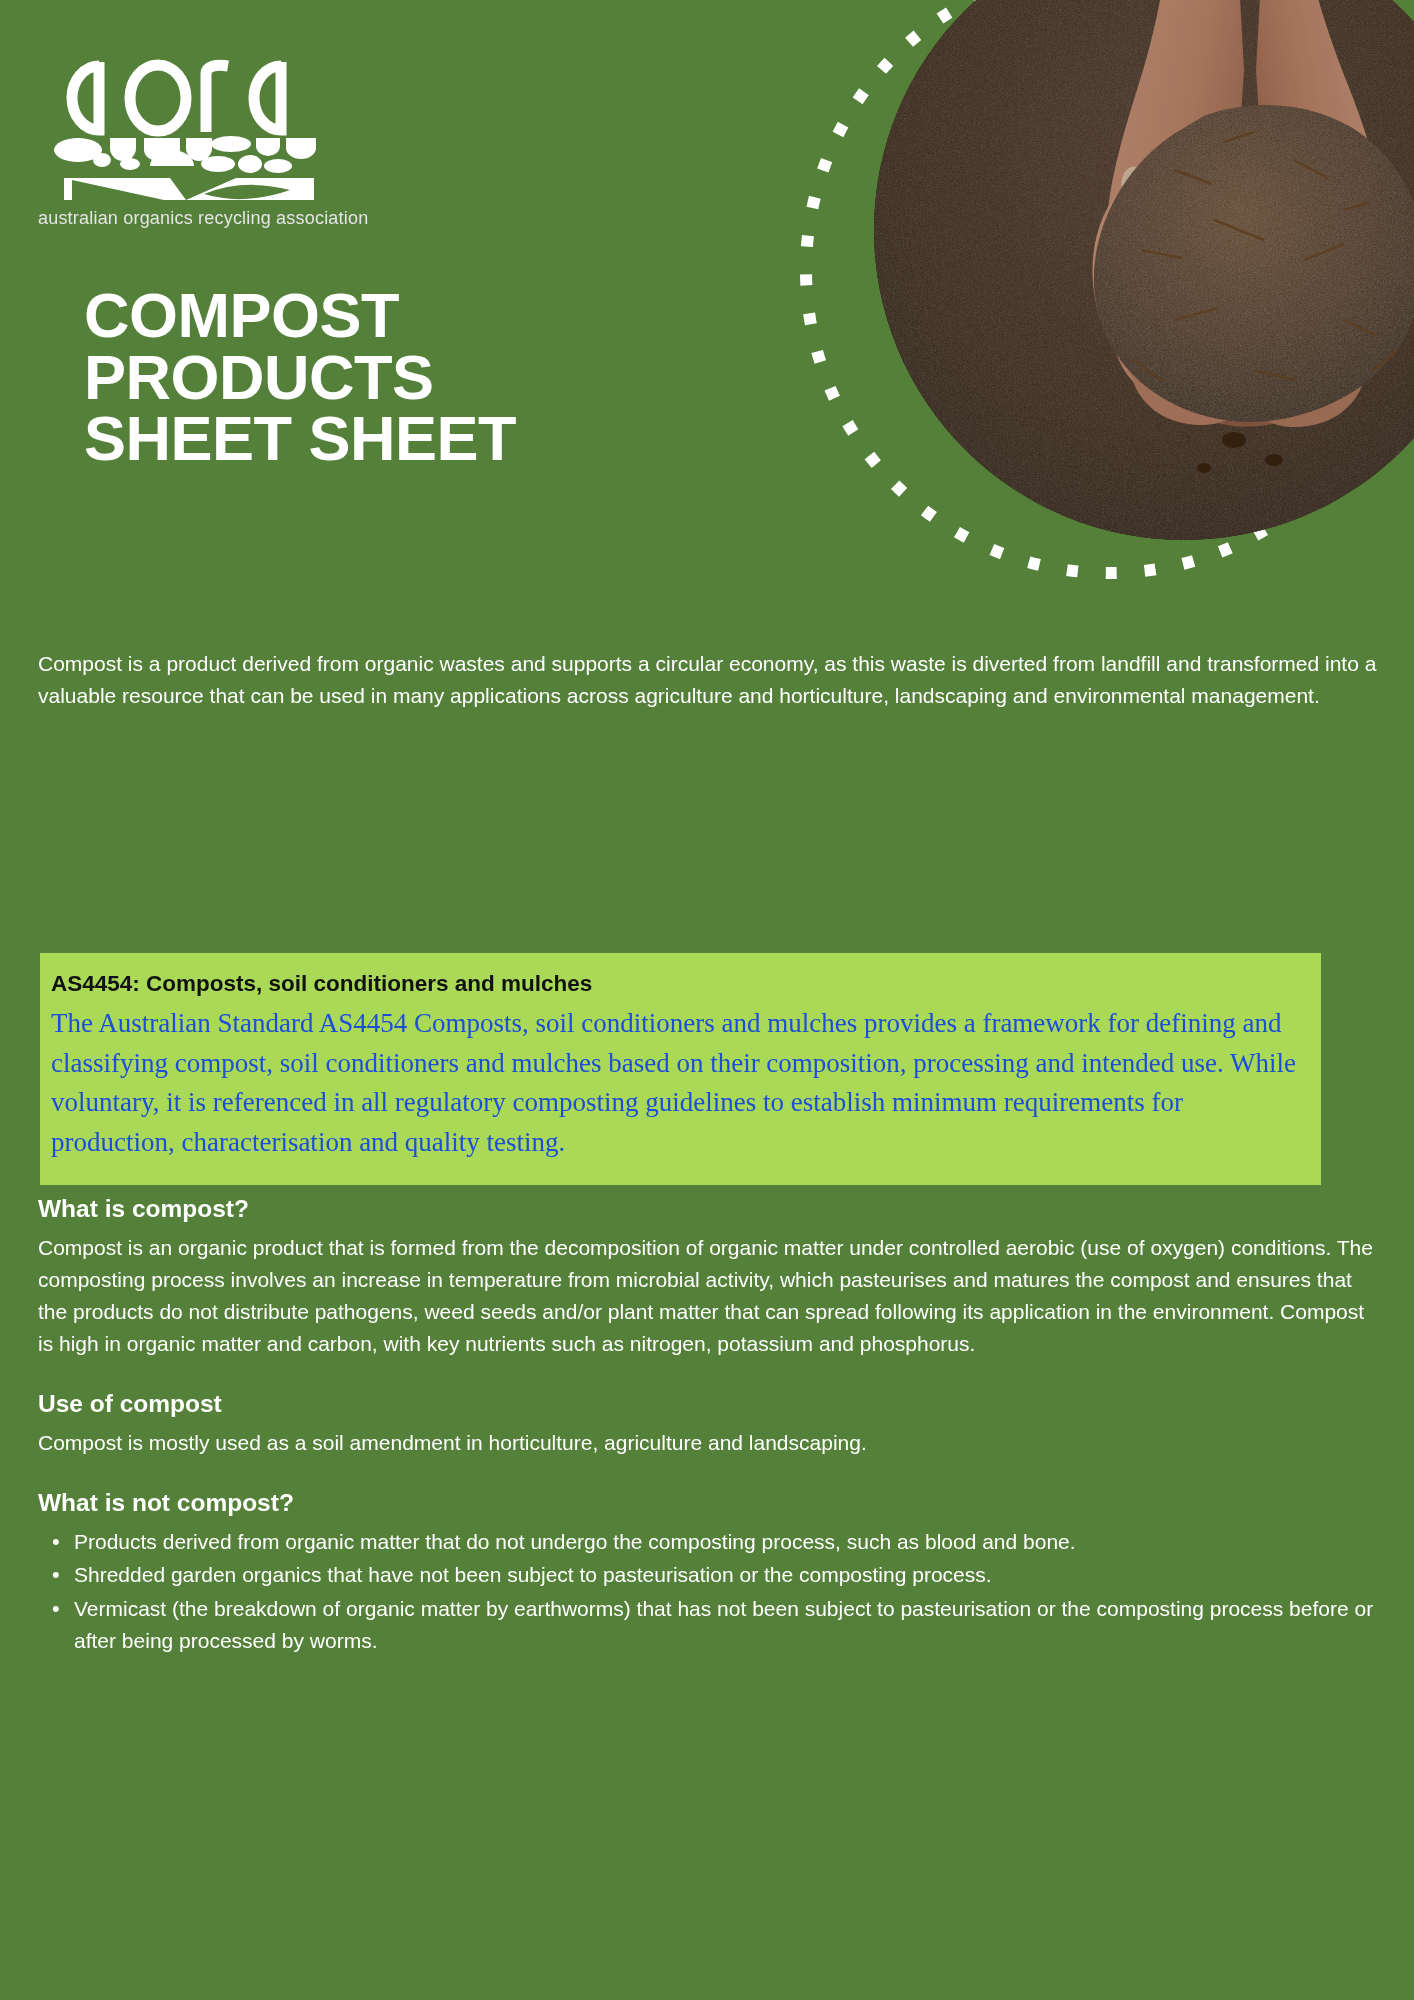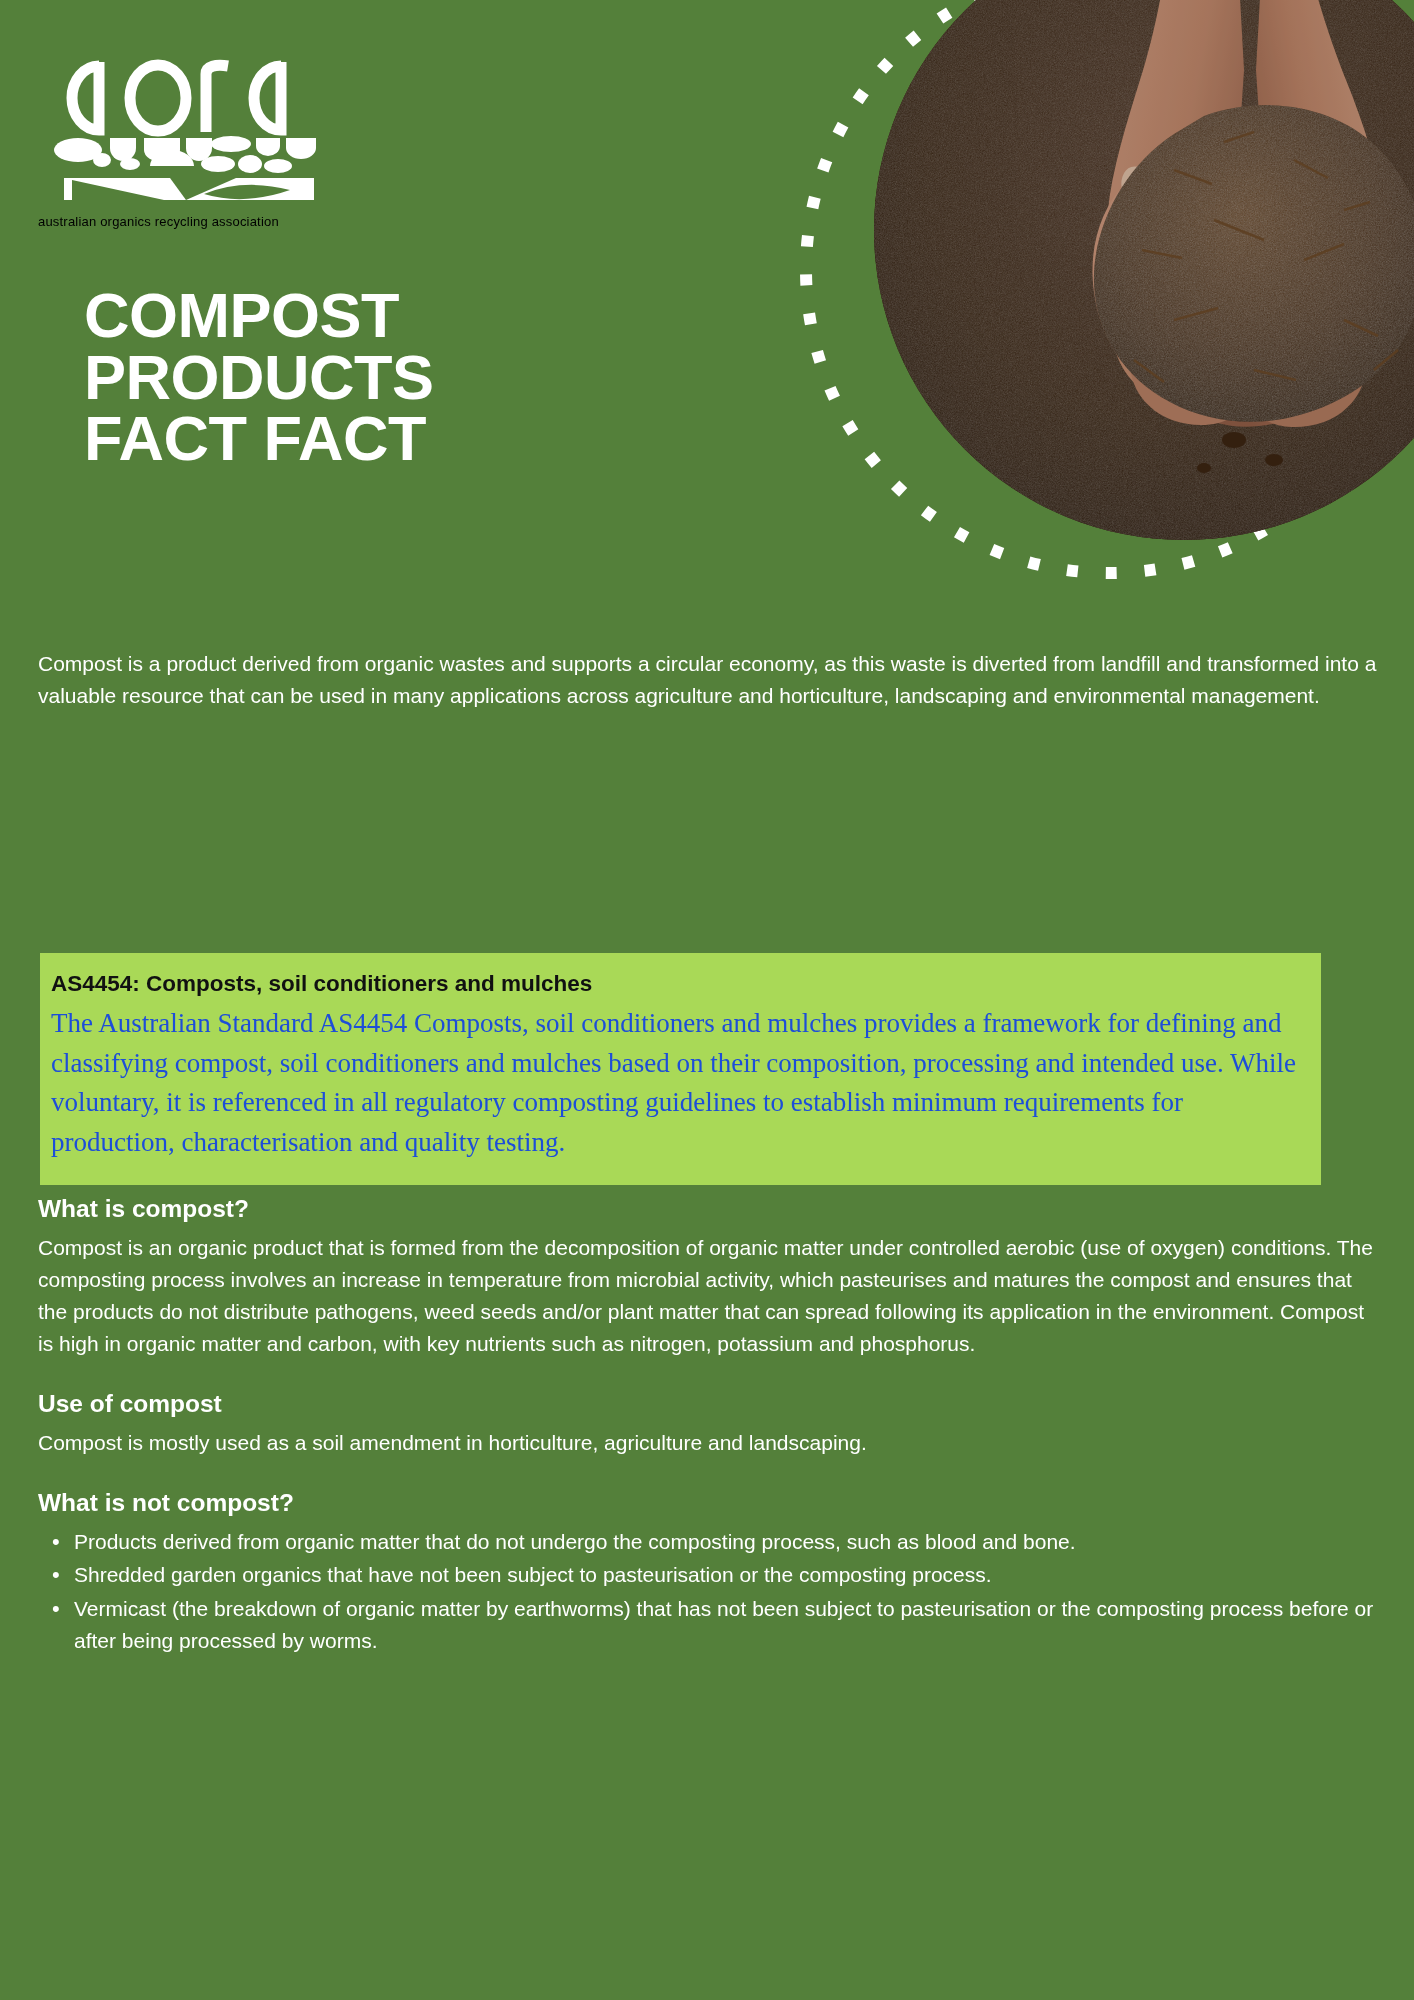--- a/index.html
+++ b/index.html
@@ -58,24 +58,24 @@
 
   
   .logo-block {
     position: absolute;
     left: 38px;
     top: 28px;
     width: 300px;
   }
   .logo-mark { display: block; width: 292px; height: 180px; }
   .logo-tagline {
-    color: #000000;
-    font-size: 13px;
+    color: #e5e5e5;
+    font-size: 18px;
     letter-spacing: 0.2px;
-    margin-top: 6px;
+    margin-top: 0;
     white-space: nowrap;
   }
 
   
   .doc-title {
     position: absolute;
     left: 36px;
     top: 285px;
     color: #ffffff;
     font-size: 63px;
@@ -323,21 +323,21 @@
         <path d="M166 166 q40 -16 86 -4 q-46 16 -86 4 z"></path>
         <path d="M60 156 q36 4 52 16 l-52 0 z" opacity="0"></path>
       </g>
     </svg>
     <div class="logo-tagline">australian organics recycling association</div>
   </div>
 
   <h1 class="doc-title">
     <span>COMPOST</span>
     <span>PRODUCTS</span>
-    <span>FACT FACT</span>
+    <span>SHEET SHEET</span>
   </h1>
 
   <div class="content">
     <p class="body-text para">Compost is a product derived from organic wastes and supports a circular economy, as this waste is diverted from landfill and transformed into a valuable resource that can be used in many applications across agriculture and horticulture, landscaping and environmental management.</p>
   </div>
 
   <div class="callout">
     <div class="callout-title">AS4454: Composts, soil conditioners and mulches</div>
     <div class="callout-body">The Australian Standard AS4454 Composts, soil conditioners and mulches provides a framework for defining and classifying compost, soil conditioners and mulches based on their composition, processing and intended use. While voluntary, it is referenced in all regulatory composting guidelines to establish minimum requirements for production, characterisation and quality testing.</div>
   </div>

